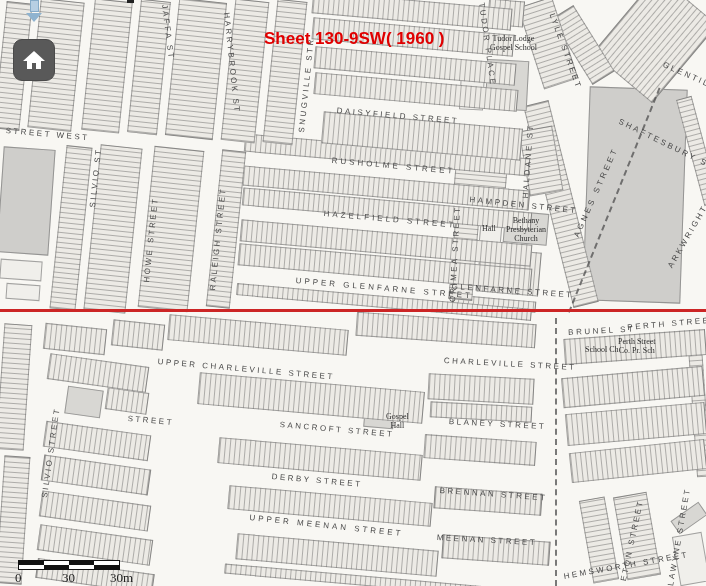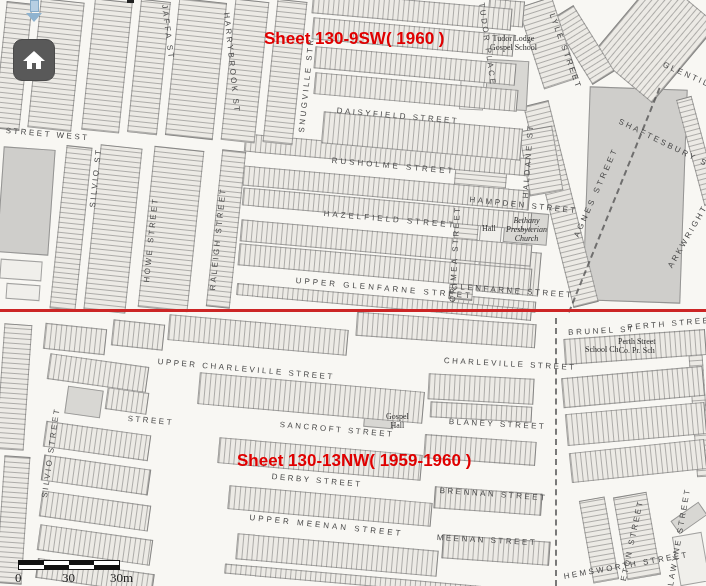--- a/index.html
+++ b/index.html
@@ -123,21 +123,20 @@
     <div class="blk v" style="left: 172px; top: 0px; width: 48px; height: 138px; transform: rotate(6deg);"></div>
     <div class="blk v" style="left: 134px; top: 0px; width: 30px; height: 134px; transform: rotate(6deg);"></div>
     <div class="blk v" style="left: 88px; top: 0px; width: 38px; height: 132px; transform: rotate(6deg);"></div>
     <div class="blk v" style="left: 34px; top: 0px; width: 44px; height: 130px; transform: rotate(6deg);"></div>
     <div class="blk v" style="left: 0px; top: 2px; width: 26px; height: 128px; transform: rotate(6deg);"></div>
   <div id="red-line"></div>
   <div class="dash-v"></div>
   <div class="dash-d"></div>
 
   <div id="annot-top" class="sheet-annot">Sheet 130-9SW( 1960 )</div>
-  <div id="annot-bottom" class="sheet-annot">Sheet 130-13NW( 1959-1960 )</div>
 
   <div id="marker-bar"></div>
   <div id="marker-tri"></div>
   <div id="tick-mark"></div>
 
   <div id="home-btn">
     <span style="display:flex;">
       <svg width="24" height="24" viewBox="0 0 24 24">
         <path d="M12 3 L23 13 H19 V21 H14 V15 H10 V21 H5 V13 H1 Z" fill="#ffffff"></path>
       </svg>
@@ -190,21 +189,21 @@
     <span class="street-label" style="left: 40px; top: 497px; transform: rotate(-82deg); letter-spacing: 2.5px;">SILVIO STREET</span>
     <span class="street-label" style="left: 272px; top: 472px; transform: rotate(5deg); letter-spacing: 2.5px;">DERBY STREET</span>
     <span class="street-label" style="left: 440px; top: 486px; transform: rotate(4deg); letter-spacing: 2.5px;">BRENNAN STREET</span>
     <span class="street-label" style="left: 250px; top: 513px; transform: rotate(6deg); letter-spacing: 3px;">UPPER MEENAN STREET</span>
     <span class="street-label" style="left: 437px; top: 533px; transform: rotate(3deg); letter-spacing: 2.5px;">MEENAN STREET</span>
     <span class="street-label" style="left: 563px; top: 572px; transform: rotate(-10deg); letter-spacing: 2.5px;">HEMSWORTH STREET</span>
     <span class="street-label" style="left: 619px; top: 580px; transform: rotate(-78deg); letter-spacing: 2.5px;">ETON STREET</span>
     <span class="street-label" style="left: 666px; top: 585px; transform: rotate(-80deg); letter-spacing: 2.5px;">LAWYNE STREET</span>
     <span class="poi-label" style="left: 490px; top: 34px;">Tudor Lodge
 Gospel School</span>
-    <span class="poi-label" style="left: 506px; top: 216px; font-style: italic;">Bethany
+    <span class="poi-label" style="left: 506px; top: 216px;">Bethany
 Presbyterian
 Church</span>
     <span class="poi-label" style="left: 482px; top: 224px;">Hall</span>
     <span class="poi-label" style="left: 585px; top: 345px;">School Ch</span>
     <span class="poi-label" style="left: 618px; top: 337px;">Perth Street
 Co. Pr. Sch</span>
     <span class="poi-label" style="left: 386px; top: 412px;">Gospel
 Hall</span>
   </div>
 

